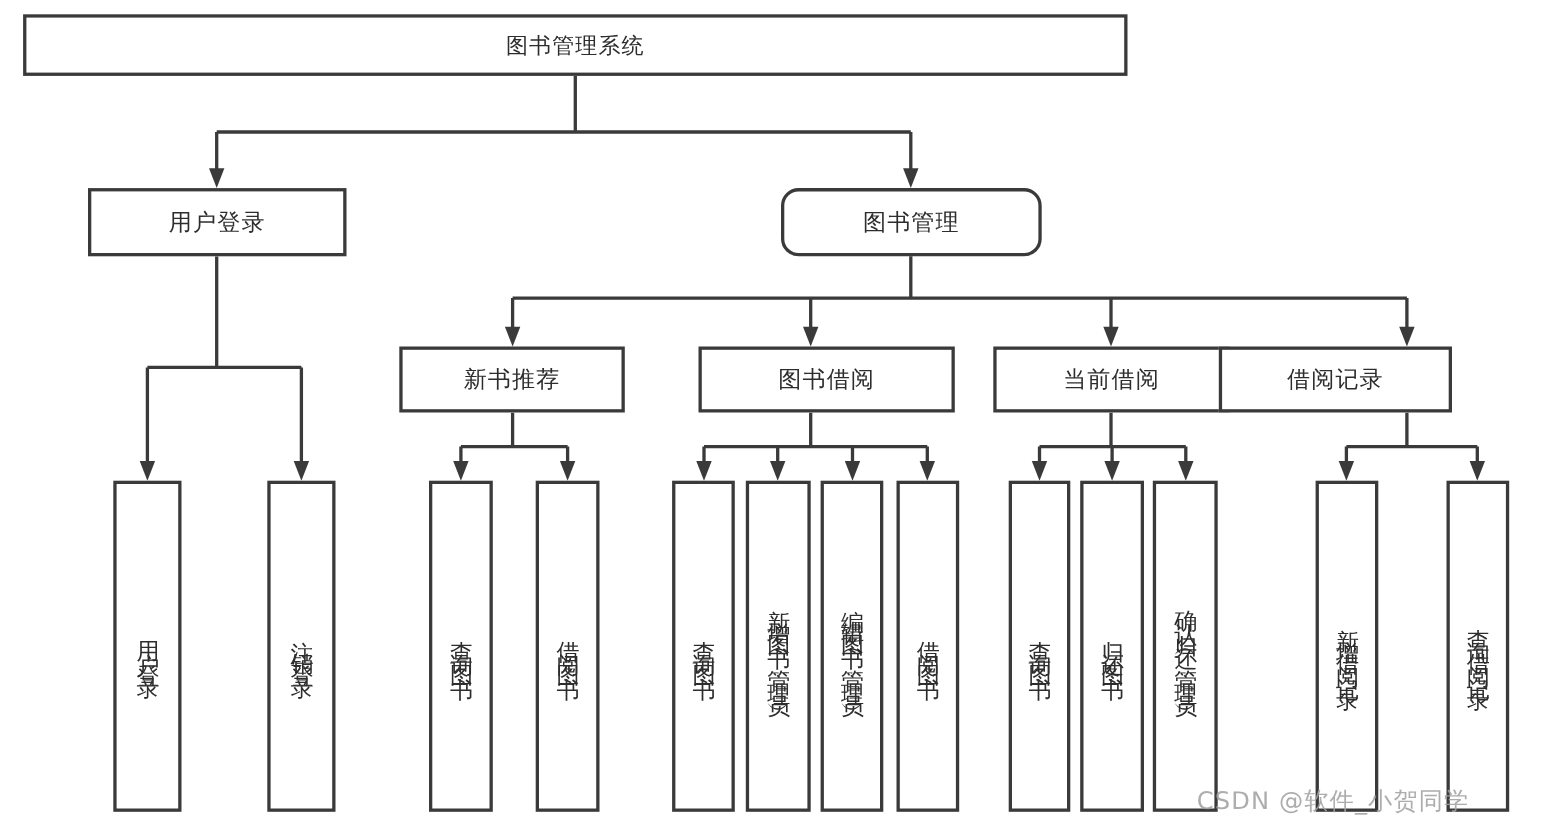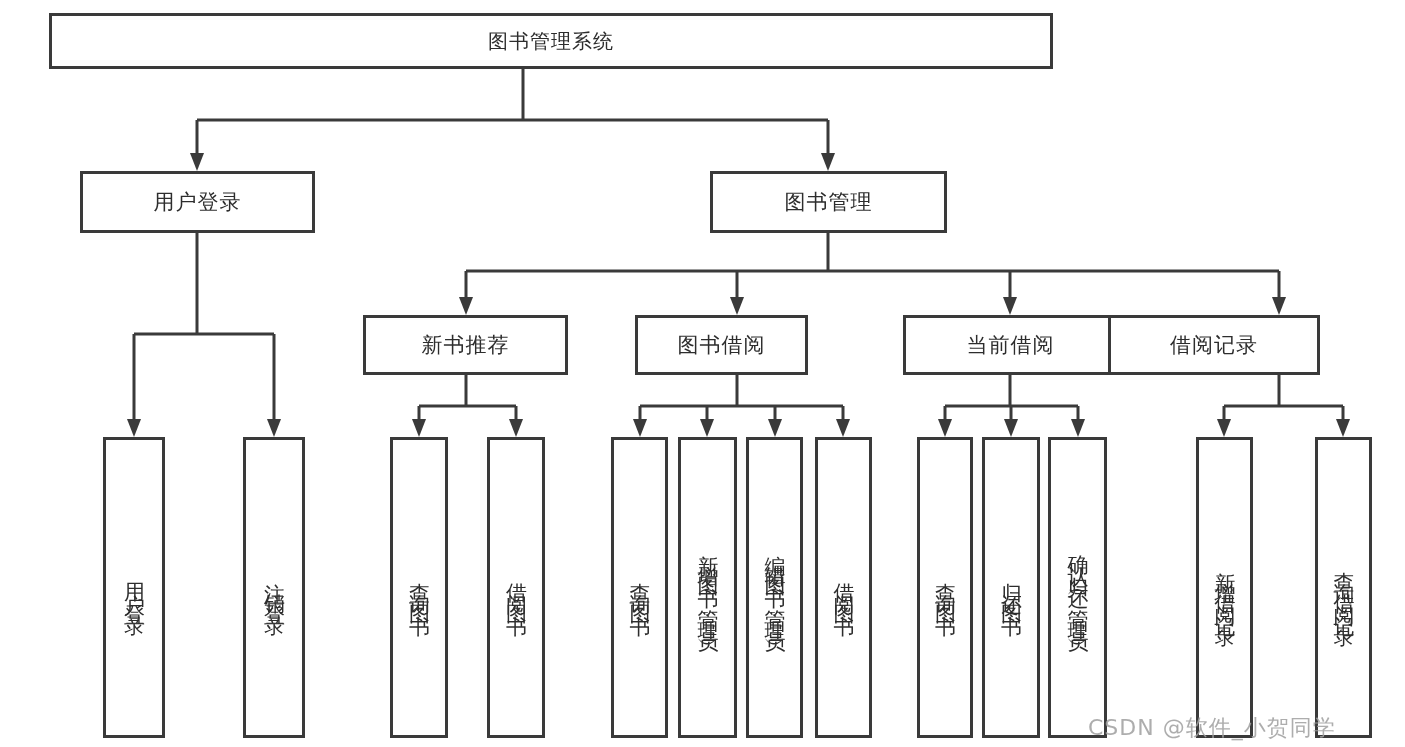--- a/index.html
+++ b/index.html
@@ -96,27 +96,27 @@
       <polygon points="768,419 782,419 775,437"></polygon>
       <polygon points="836,419 850,419 843,437"></polygon>
       <polygon points="938,419 952,419 945,437"></polygon>
       <polygon points="1004,419 1018,419 1011,437"></polygon>
       <polygon points="1071,419 1085,419 1078,437"></polygon>
       <polygon points="1217,419 1231,419 1224,437"></polygon>
       <polygon points="1336,419 1350,419 1343,437"></polygon>
     </g>
   </svg>
 
-  <div class="node root" style="left:21px; top:13px; width:1004px; height:56px;margin-left:28px;">图书管理系统</div>
+  <div class="node root" style="left:21px; top:13px; width:1004px; height:56px;">图书管理系统</div>
 
   <div class="node" style="left:80px; top:171px; width:235px; height:62px;">用户登录</div>
-  <div class="node" style="left:710px; top:171px; width:237px; height:62px;">图书管理</div>
+  <div class="node" style="left:710px; top:171px; width:237px; height:62px;border-radius:16px;">图书管理</div>
 
   <div class="node" style="left:363px; top:315px; width:205px; height:60px;">新书推荐</div>
-  <div class="node" style="left:635px; top:315px; width:173px; height:60px;">图书借阅</div>
+  <div class="node" style="left:635px; top:315px; width:233px; height:60px;">图书借阅</div>
   <div class="node" style="left:903px; top:315px; width:215px; height:60px;">当前借阅</div>
   <div class="node" style="left:1108px; top:315px; width:212px; height:60px;">借阅记录</div>
 
   <div class="node leaf" style="left:103px; top:437px; width:62px; height:301px;">用户登录</div>
   <div class="node leaf" style="left:243px; top:437px; width:62px; height:301px;">注销登录</div>
 
   <div class="node leaf" style="left:390px; top:437px; width:58px; height:301px;">查询图书</div>
   <div class="node leaf" style="left:487px; top:437px; width:58px; height:301px;">借阅图书</div>
 
   <div class="node leaf" style="left:611px; top:437px; width:57px; height:301px;">查询图书</div>

